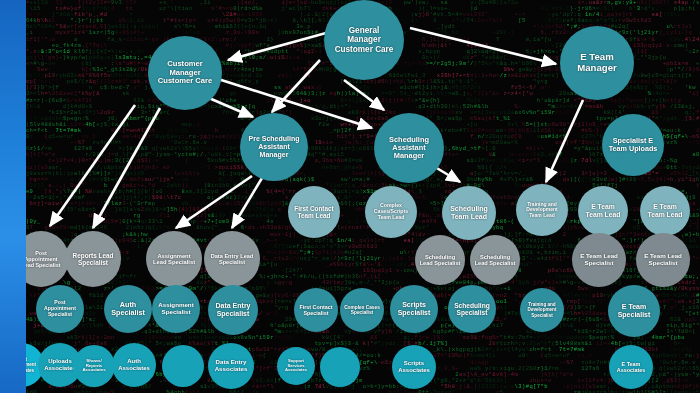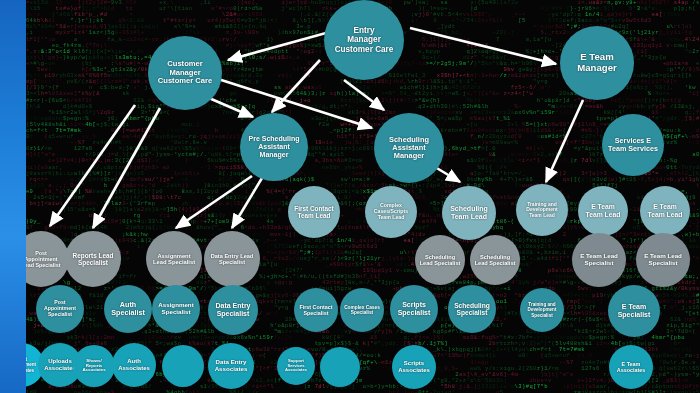--- a/index.html
+++ b/index.html
@@ -93,21 +93,21 @@
         <line x1="262" y1="178" x2="232" y2="228" stroke="#ffffff" stroke-width="2.6" marker-end="url(#ah)"></line>
         <line x1="420" y1="158" x2="460" y2="182" stroke="#ffffff" stroke-width="2.6" marker-end="url(#ah)"></line>
         <line x1="583" y1="100" x2="546" y2="182" stroke="#ffffff" stroke-width="2.6" marker-end="url(#ah)"></line>
         <line x1="320" y1="60" x2="272" y2="112" stroke="#ffffff" stroke-width="2.6" marker-end="url(#ah)"></line>
       </g>
   </svg>
 
   <div id="nodes-layer">
       <div class="node teal" style="left: 324px; top: 0px; width: 80px; height: 80px; font-size: 8.2px;">
         <div>
-          <span>Entry</span>
+          <span>General</span>
           <span>Manager</span>
           <span>Customer Care</span>
         </div>
       </div>
       <div class="node teal" style="left: 148px; top: 36px; width: 74px; height: 74px; font-size: 7.6px;">
         <div>
           <span>Customer</span>
           <span>Manager</span>
           <span>Customer Care</span>
         </div>
@@ -127,22 +127,22 @@
       </div>
       <div class="node teal" style="left: 374px; top: 113px; width: 70px; height: 70px; font-size: 7.4px;">
         <div>
           <span>Scheduling</span>
           <span>Assistant</span>
           <span>Manager</span>
         </div>
       </div>
       <div class="node teal" style="left: 602px; top: 114px; width: 62px; height: 62px; font-size: 7.2px;">
         <div>
-          <span>Services E</span>
-          <span>Team Services</span>
+          <span>Specialist E</span>
+          <span>Team Uploads</span>
         </div>
       </div>
       <div class="node lightteal" style="left: 288px; top: 186px; width: 52px; height: 52px; font-size: 6.4px;">
         <div>
           <span>First Contact</span>
           <span>Team Lead</span>
         </div>
       </div>
       <div class="node lightteal" style="left: 365px; top: 186px; width: 52px; height: 52px; font-size: 5.2px;">
         <div>

